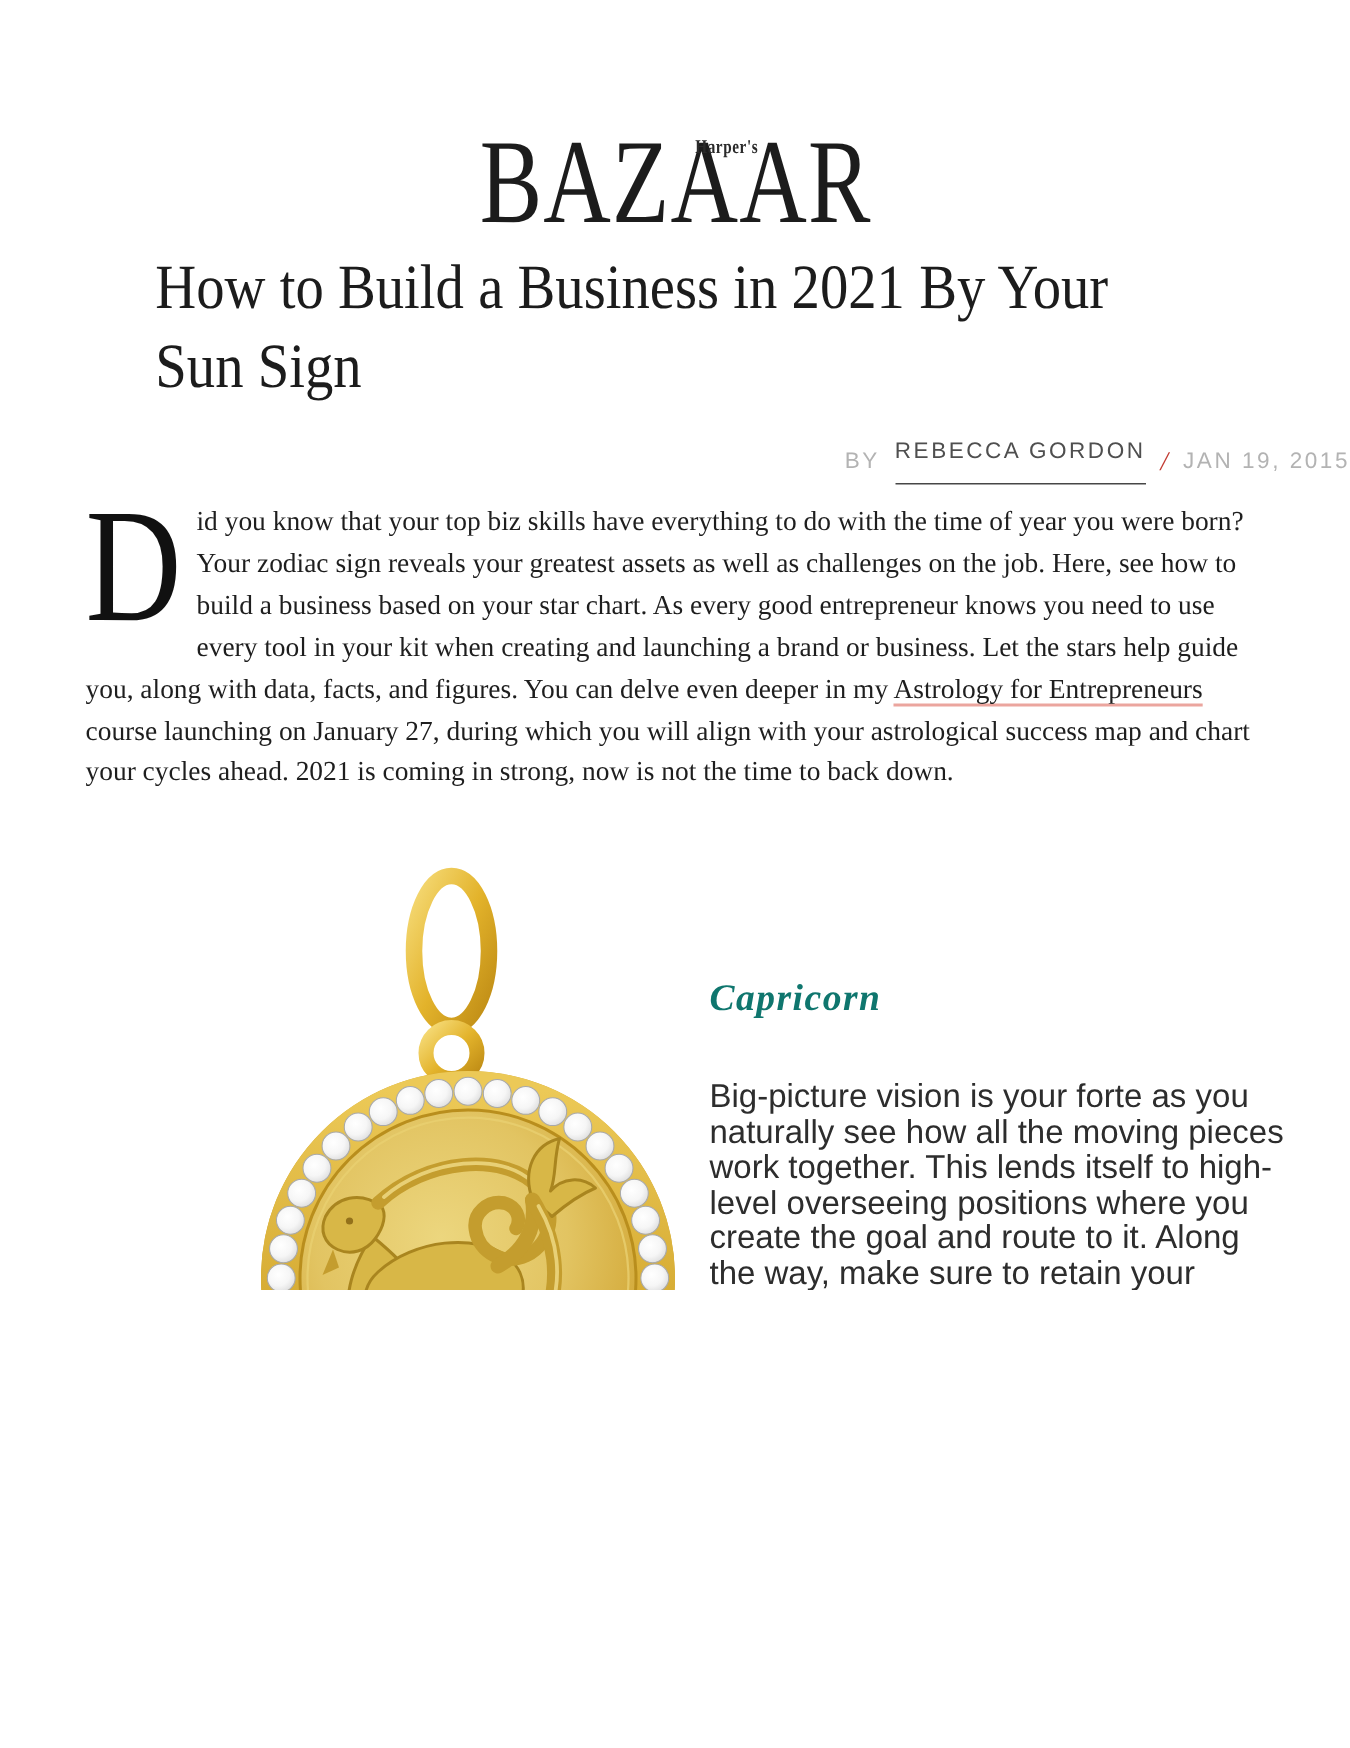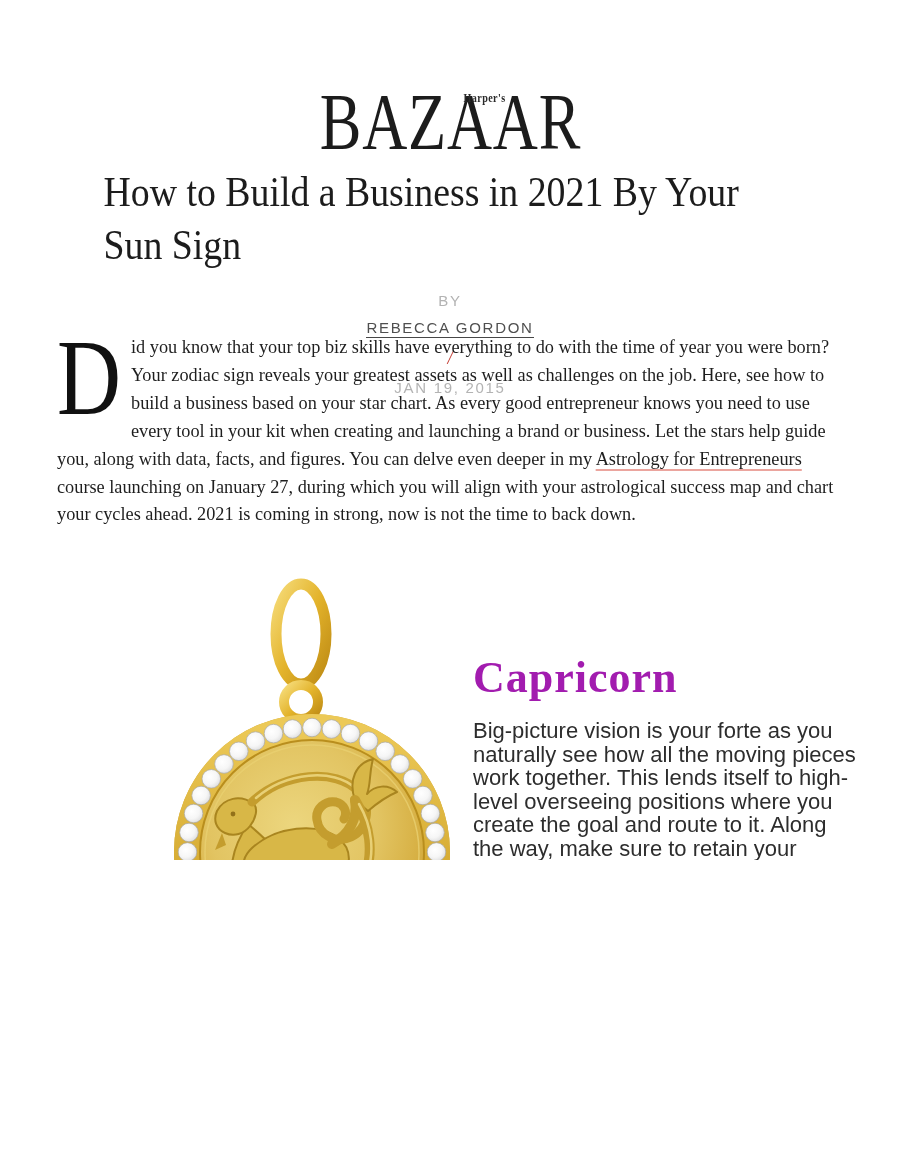--- a/index.html
+++ b/index.html
@@ -27,27 +27,27 @@
   .headline {
     position:absolute; top:150px; left:50%; width:770px; margin-left:-385px;
     text-align:left; font-family:"Liberation Serif", serif;
     font-size:42px; line-height:53px; font-weight:500; color:#1c1c1c;
   }
   .headline-inner { display:block; transform:scaleX(0.9); transform-origin:center top; }
 
   
   .byline {
     position:absolute; top:276px; left:0; width:100%;
-    display:flex; justify-content:space-between; align-items:center; gap:10px;
+    display:flex; justify-content:flex-end; align-items:center; gap:10px;
     font-family:"Liberation Sans", sans-serif; font-size:15px;
-    letter-spacing:1.7px; color:#b3b3b3; font-weight:500;flex-direction:column;
+    letter-spacing:1.7px; color:#b3b3b3; font-weight:500;
   }
   .byline .author {
     color:#4f4f4f; text-decoration:none;
-    border-bottom:1.5px solid #474747; padding-bottom:1px; cursor:pointer;
+    border-bottom:1.5px solid #474747; padding-bottom:13px; cursor:pointer;
   }
   .byline .sep {
     color:#c23a31; font-family:"Liberation Serif", serif;
     font-style:italic; font-size:18px; letter-spacing:0;
   }
 
   
   .intro {
     position:absolute; left:57px; top:318px; width:790px;
     font-family:"Liberation Serif", serif; font-size:18.3px;
@@ -63,22 +63,22 @@
     text-decoration:underline; text-decoration-color:#eba59e;
     text-decoration-thickness:2px; text-underline-offset:4px;
   }
 
   
   .pendant { position:absolute; left:150px; top:556px; width:320px; height:566px; }
 
   
   .sign-heading {
     position:absolute; left:473px; top:636px;
-    font-family:"Liberation Serif", serif; 
-    font-size:44px; color:#a21caf; letter-spacing:1px;
+    font-family:"Liberation Serif", serif; font-style:italic;
+    font-size:25px; color:#0f766e; letter-spacing:1px;
   }
   .sign-body {
     position:absolute; left:473px; top:703px; width:388px;
     font-family:"Liberation Sans", sans-serif; font-size:22px;
     line-height:23.6px; color:#2d2d2d;
   }
   .photo-credit {
     position:absolute; left:473px; top:886px;
     font-family:"Liberation Sans", sans-serif; font-style:italic;
     font-size:17px; color:#2d2d2d;

